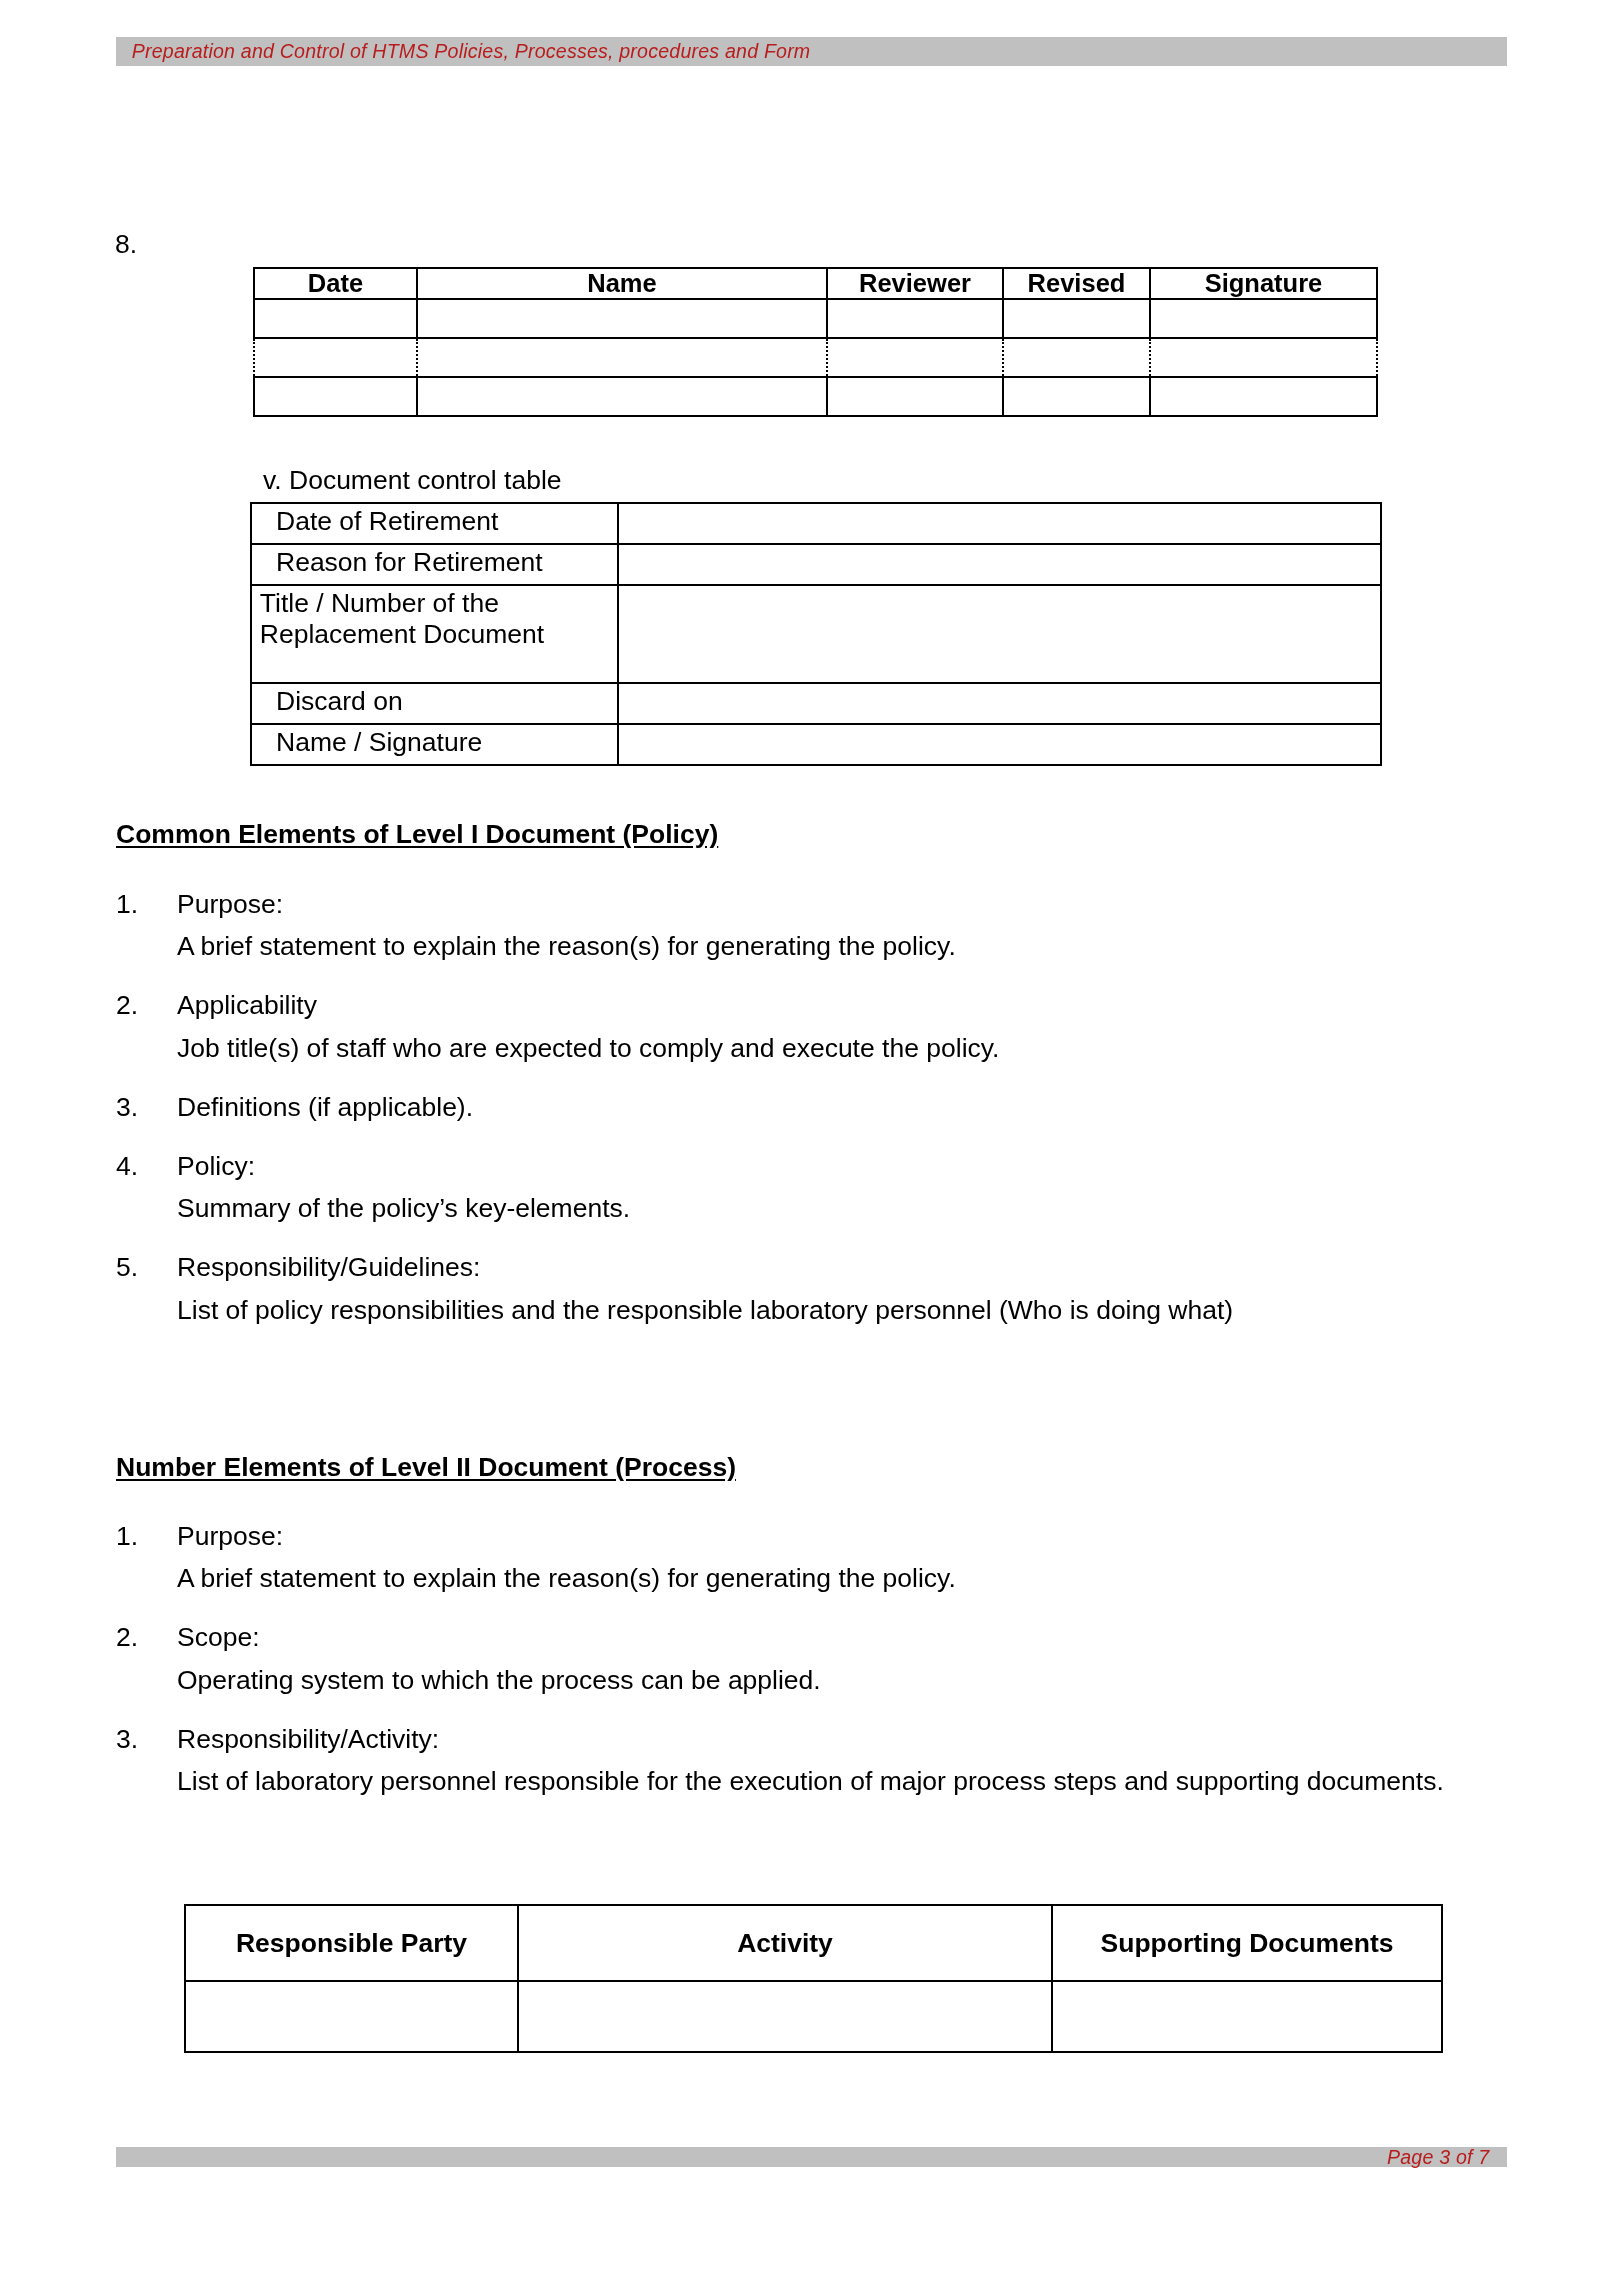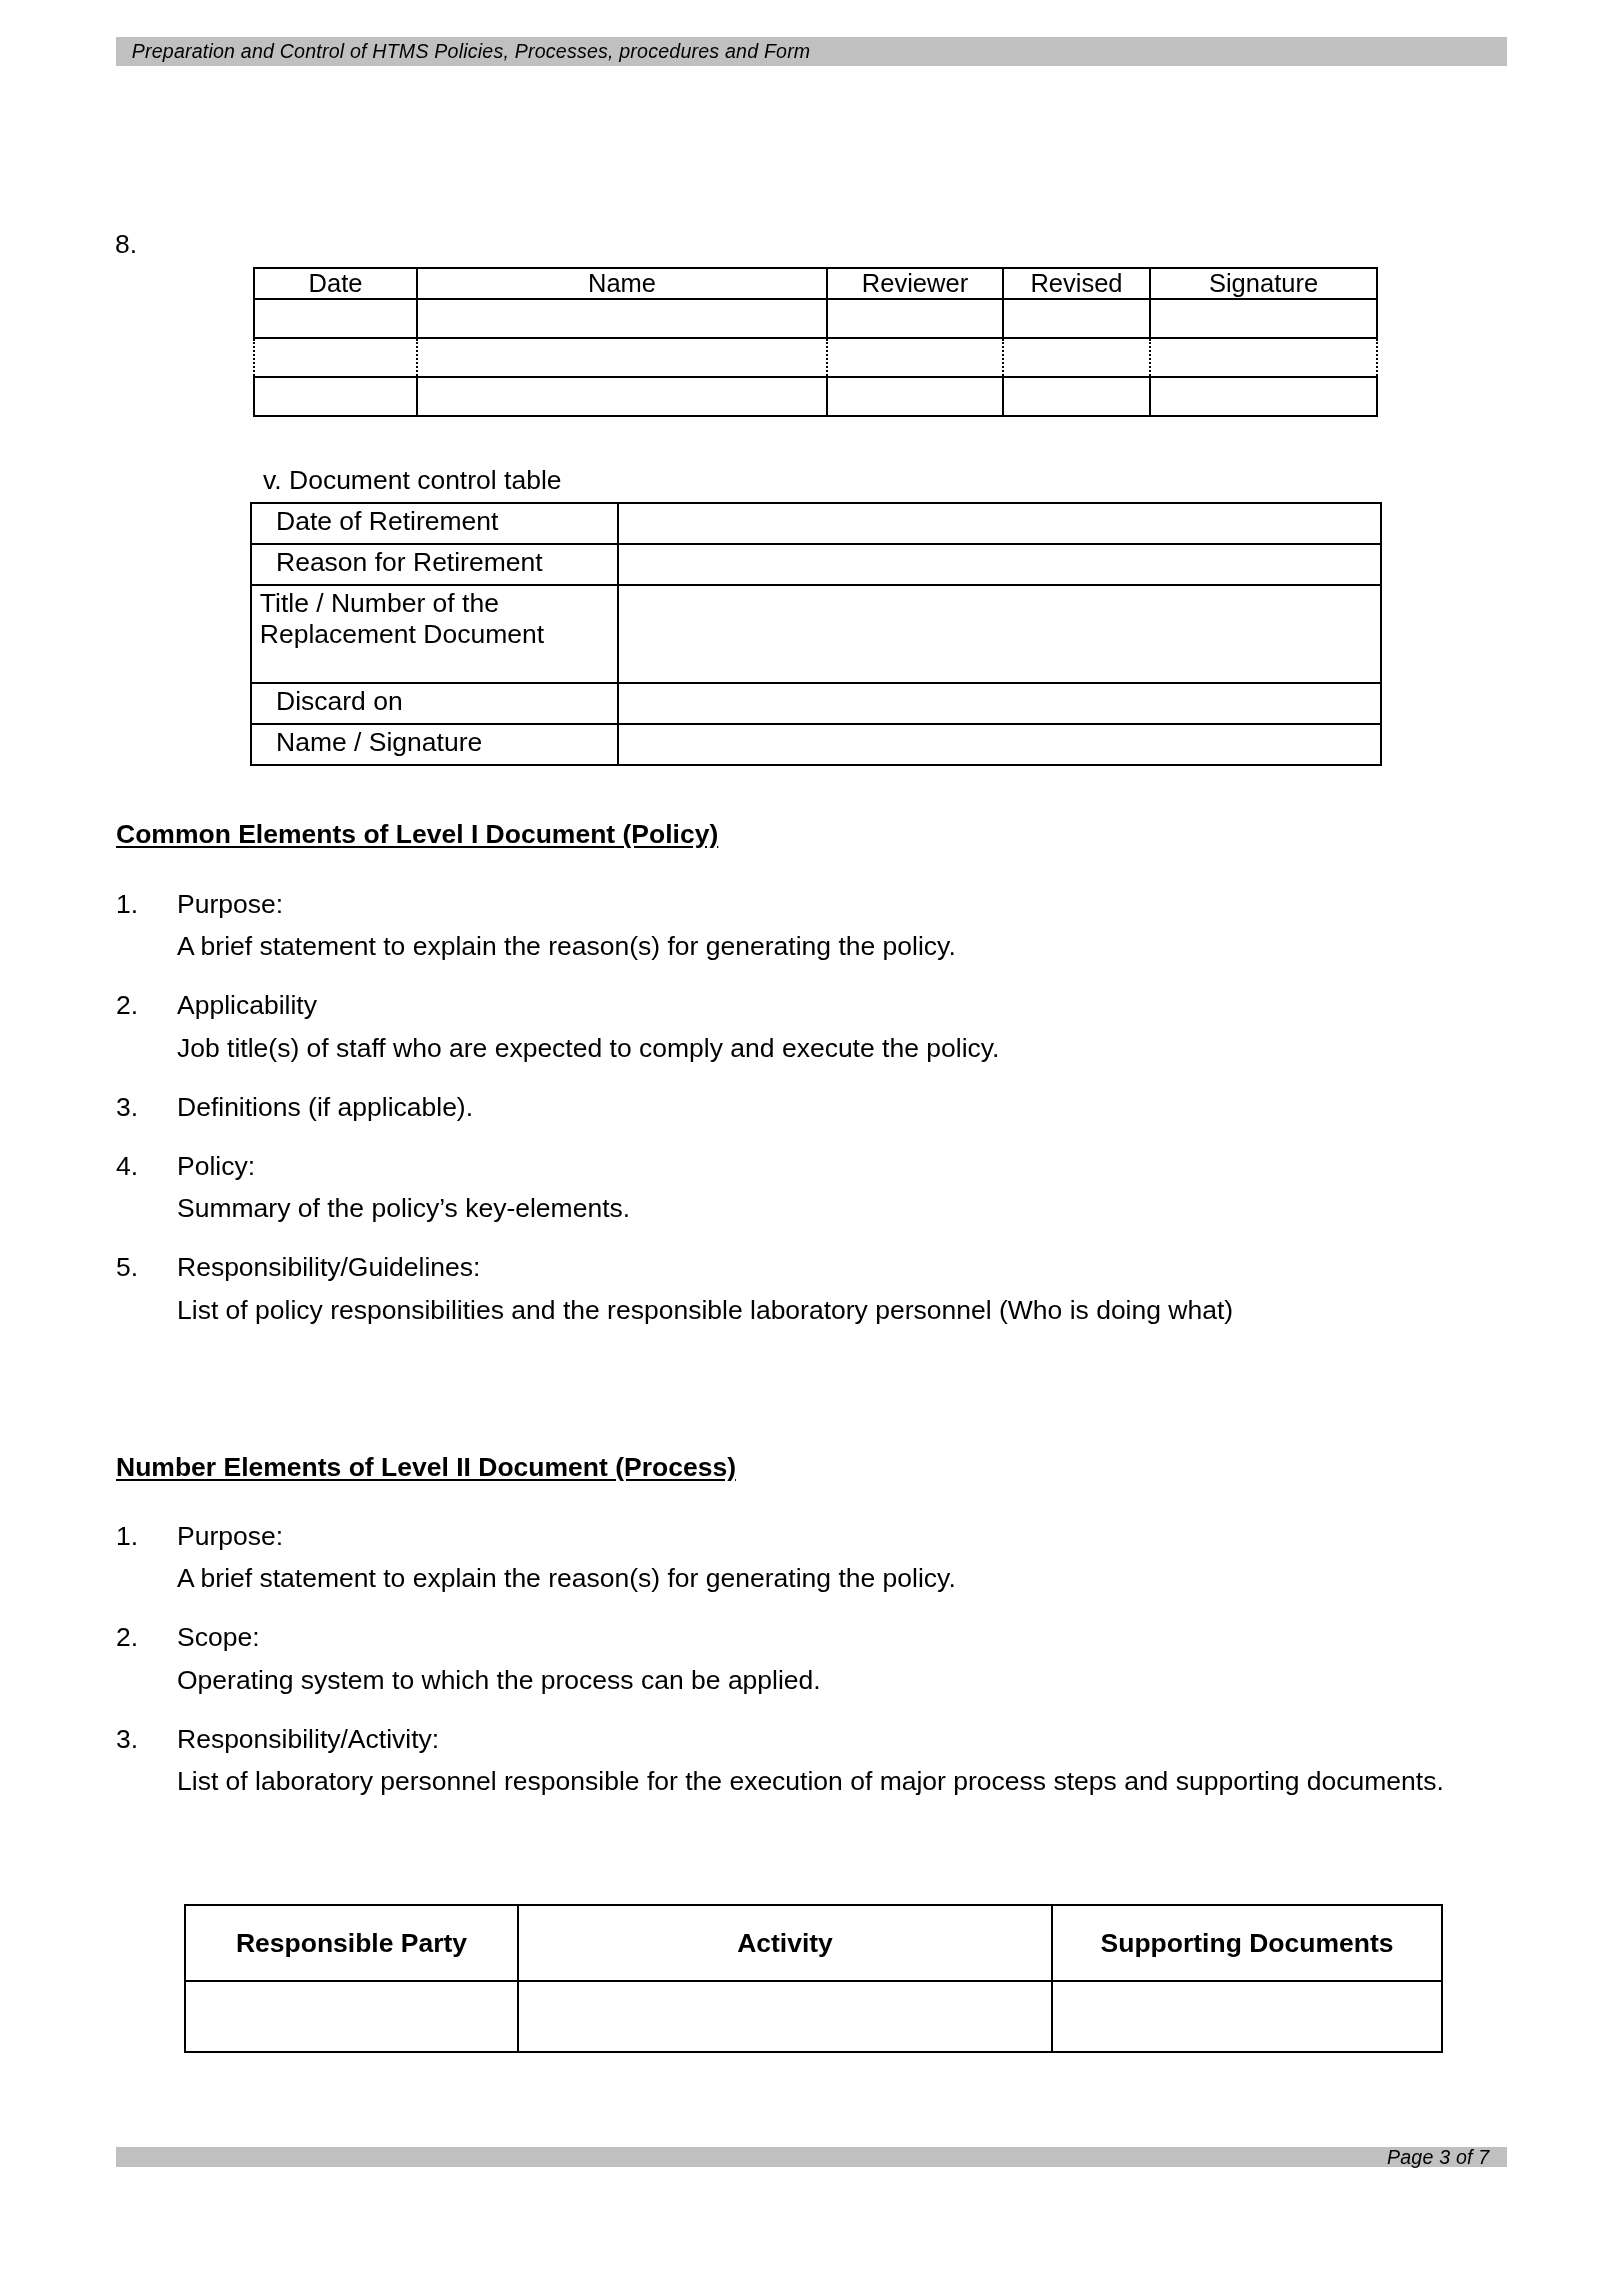--- a/index.html
+++ b/index.html
@@ -25,21 +25,21 @@
   .band {
     position: absolute;
     left: 116px;
     width: 1391px;
     background: #c0c0c0;
     display: flex;
     align-items: center;
     font-style: italic;
     font-size: 19.6px;
     letter-spacing: 0.2px;
-    color: #000000;
+    color: #b91c1c;
     box-sizing: border-box;
   }
   .header-band {
     top: 37px;
     height: 29px;
     padding-left: 15.7px;
     justify-content: flex-start;
   }
   .footer-band {
     top: 2147px;
@@ -67,21 +67,21 @@
     font-size: 25.5px;
   }
   .table-revision th,
   .table-revision td {
     border: 2px solid #000;
     padding: 0;
     height: 39px;
     box-sizing: border-box;
   }
   .table-revision th {
-    font-weight: normal;
+    font-weight: bold;
     text-align: center;
     height: 27px;
     font-size: 25.5px;
   }
   .table-revision tr.dotted-row td {
     border-left: 2px dotted #000;
     border-right: 2px dotted #000;
     border-top: 2px solid #000;
     border-bottom: 2px solid #000;
   }

